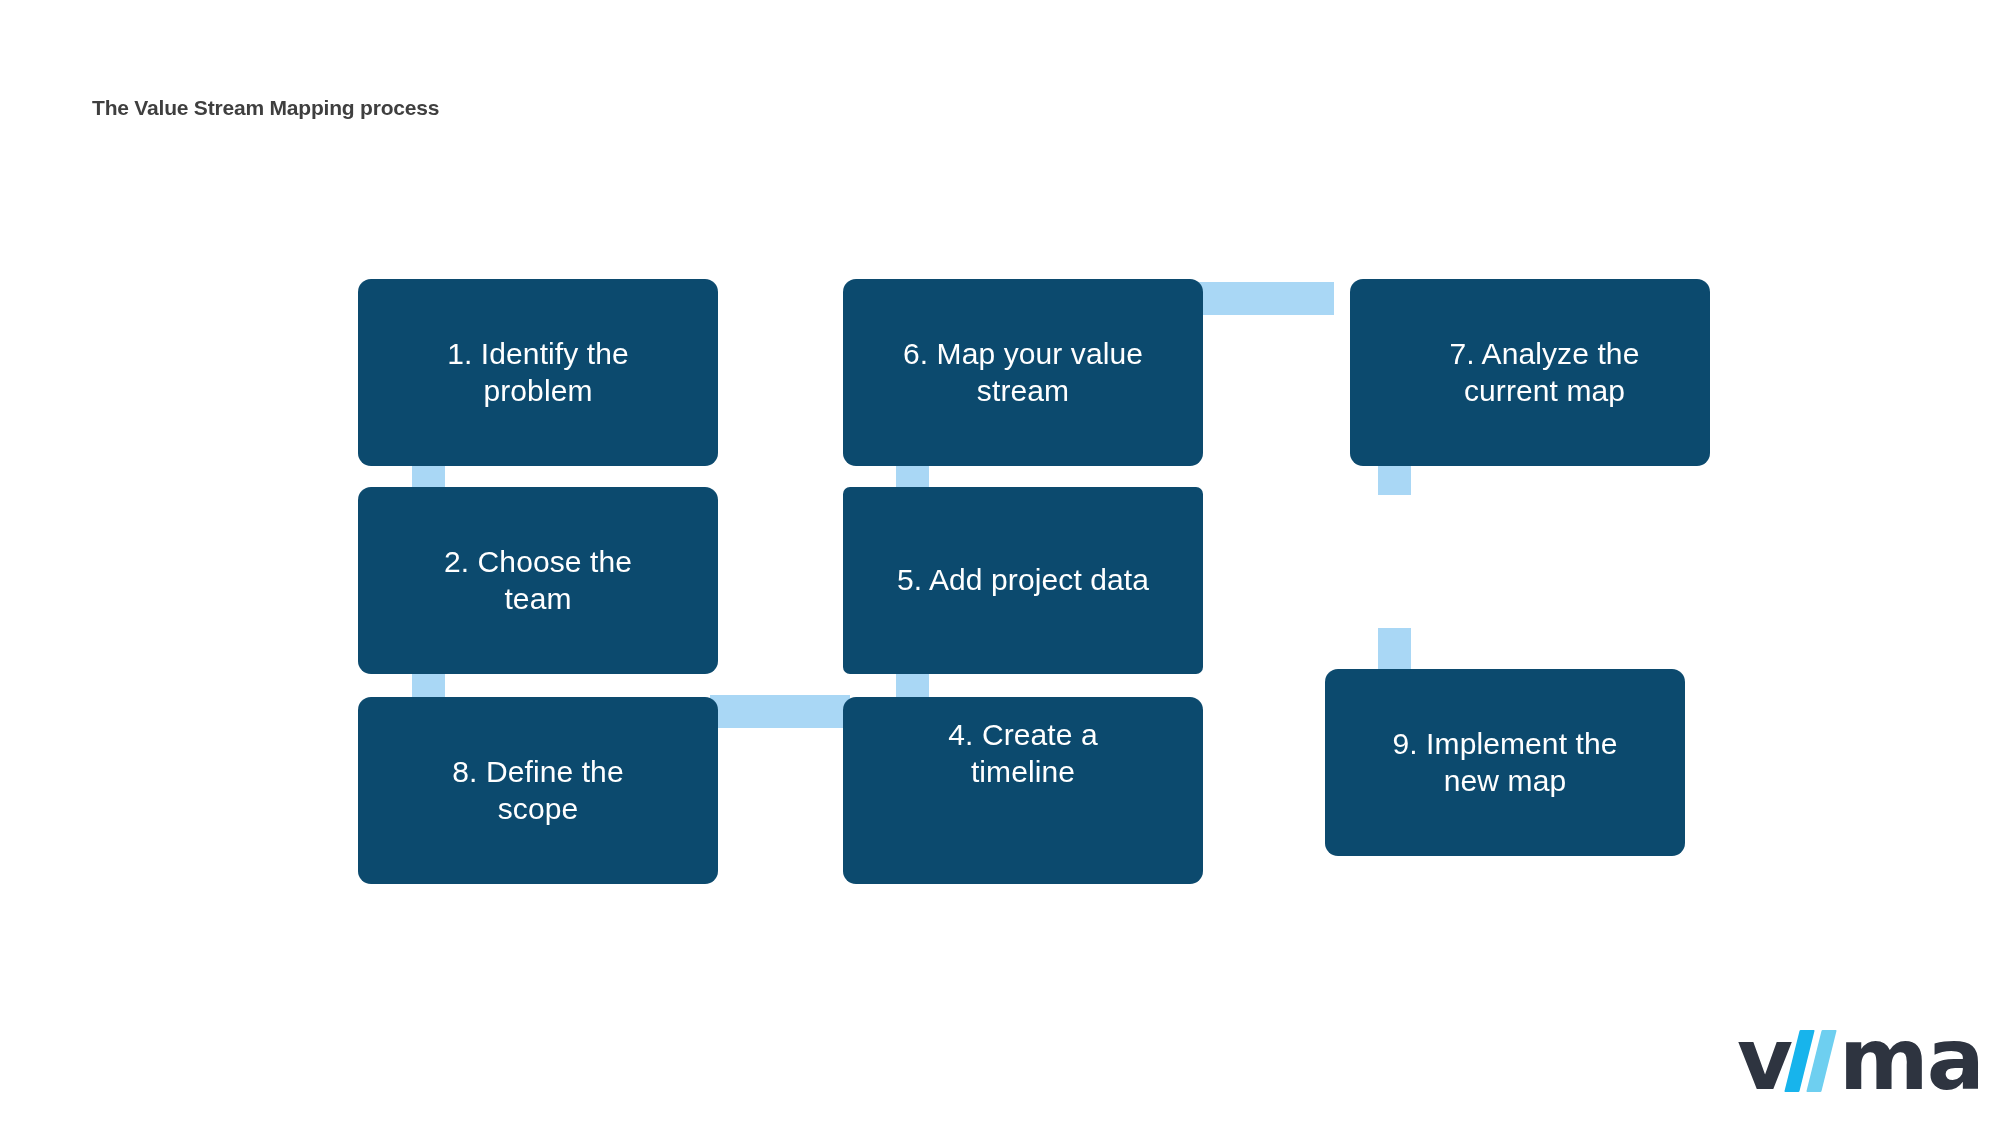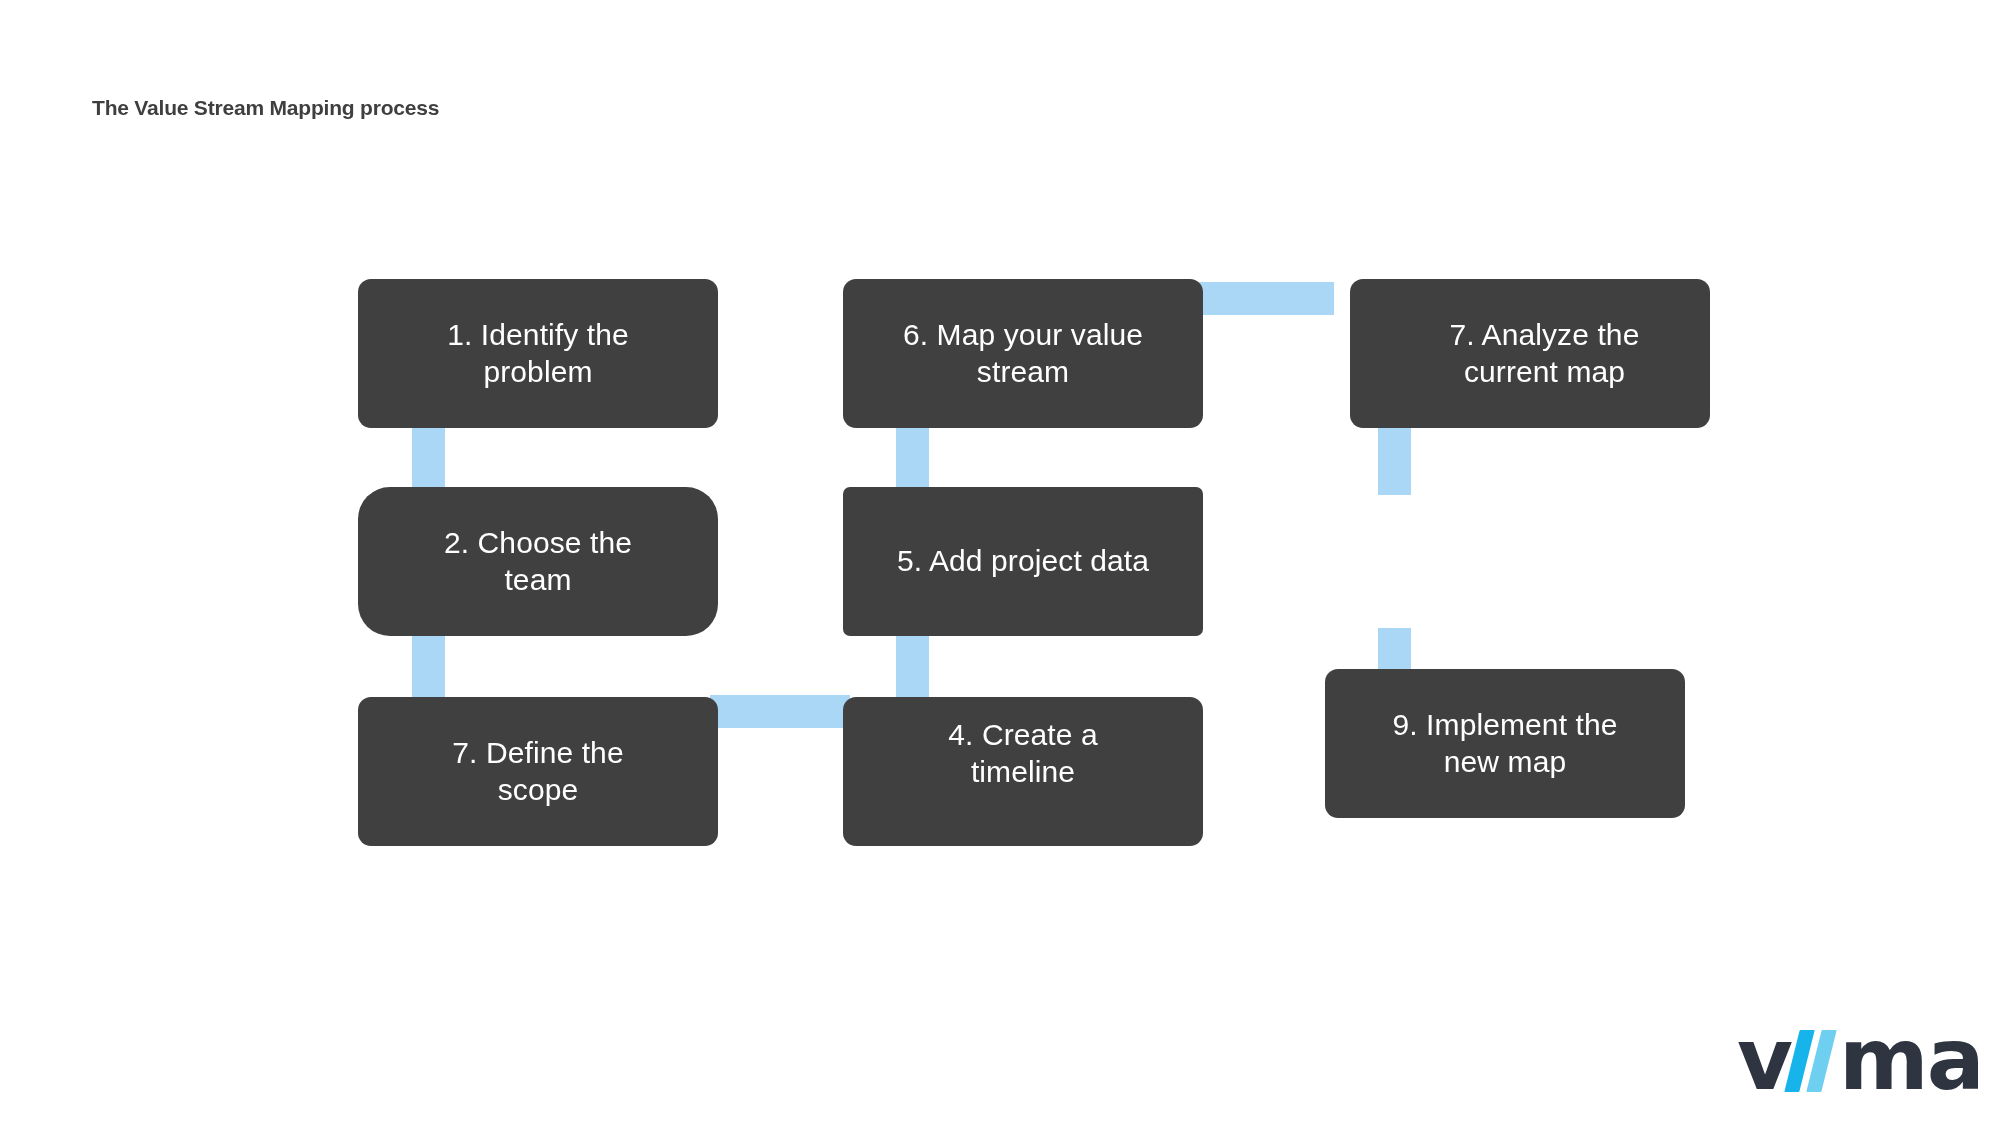--- a/index.html
+++ b/index.html
@@ -42,22 +42,22 @@
   }
 
   .connector {
     position: absolute;
     background: #a9d7f5;
   }
 
   .node {
     position: absolute;
     width: 360px;
-    height: 149px;
-    background: #404040;
+    height: 187px;
+    background: #0c4a6e;
     border-radius: 13px;
     display: flex;
     align-items: center;
     justify-content: center;
     box-sizing: border-box;
     padding: 0 16px;
   }
   .node-label {
     color: #ffffff;
     font-size: 30px;
@@ -122,27 +122,27 @@
     <div class="connector" style="left:896px; top:420px; width:33px; height:75px;"></div>
     <div class="connector" style="left:1196px; top:282px; width:138px; height:33px;"></div>
     <div class="connector" style="left:1378px; top:420px; width:33px; height:75px;"></div>
     <div class="connector" style="left:1378px; top:628px; width:33px; height:77px;"></div>
 
     <div class="node" style="left:358px; top:279px;">
       <span class="node-label">1. Identify the
 problem</span>
     </div>
 
-    <div class="node" style="left:358px; top:487px;border-radius:32px;">
+    <div class="node" style="left:358px; top:487px;">
       <span class="node-label">2. Choose the
 team</span>
     </div>
 
     <div class="node" style="left:358px; top:697px;">
-      <span class="node-label">7. Define the
+      <span class="node-label">8. Define the
 scope</span>
     </div>
 
     <div class="node align-top" style="left:843px; top:697px;">
       <span class="node-label">4. Create a
 timeline</span>
     </div>
 
     <div class="node" style="left:843px; top:487px;border-radius:7px;">
       <span class="node-label">5. Add project data</span>

